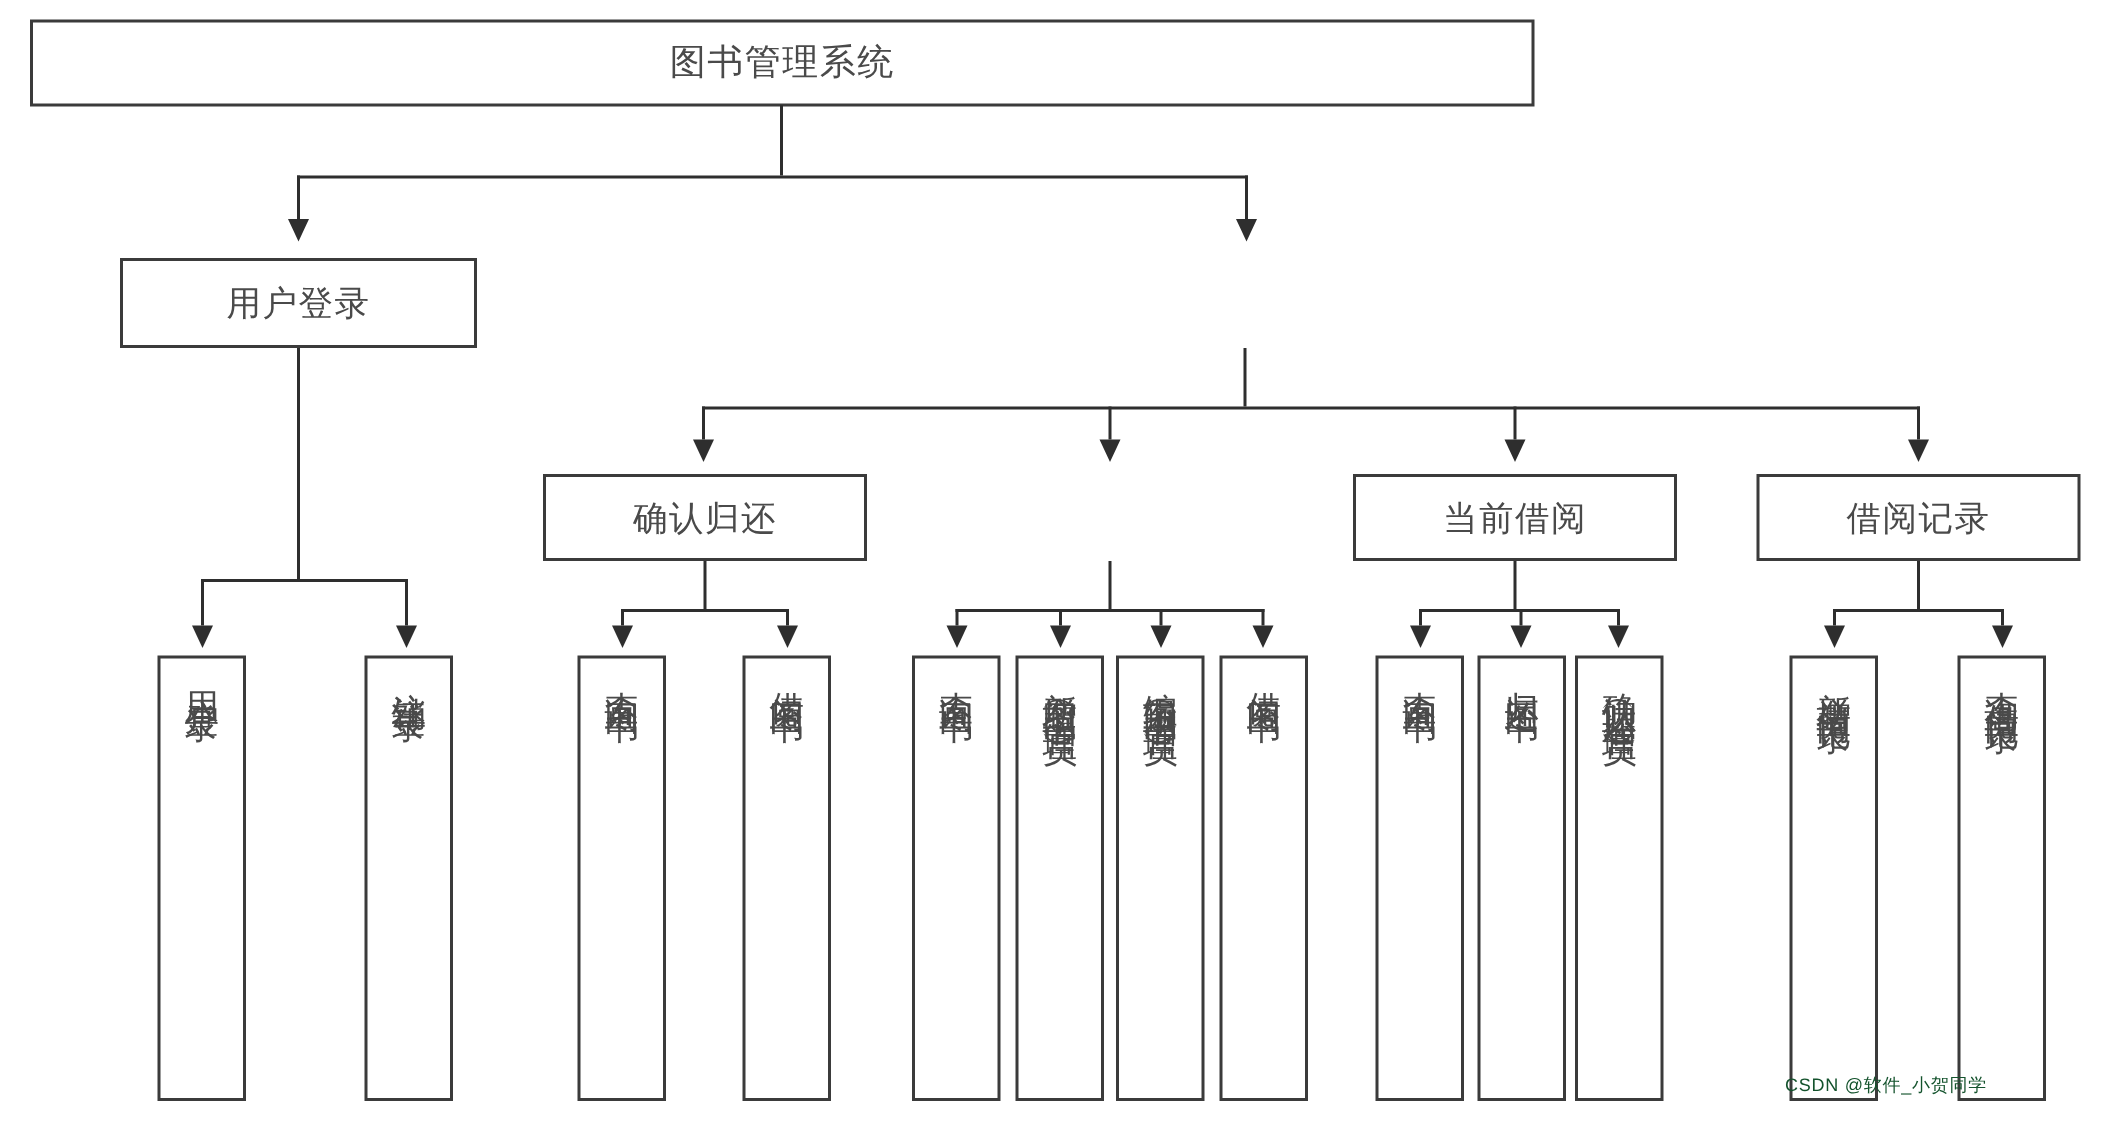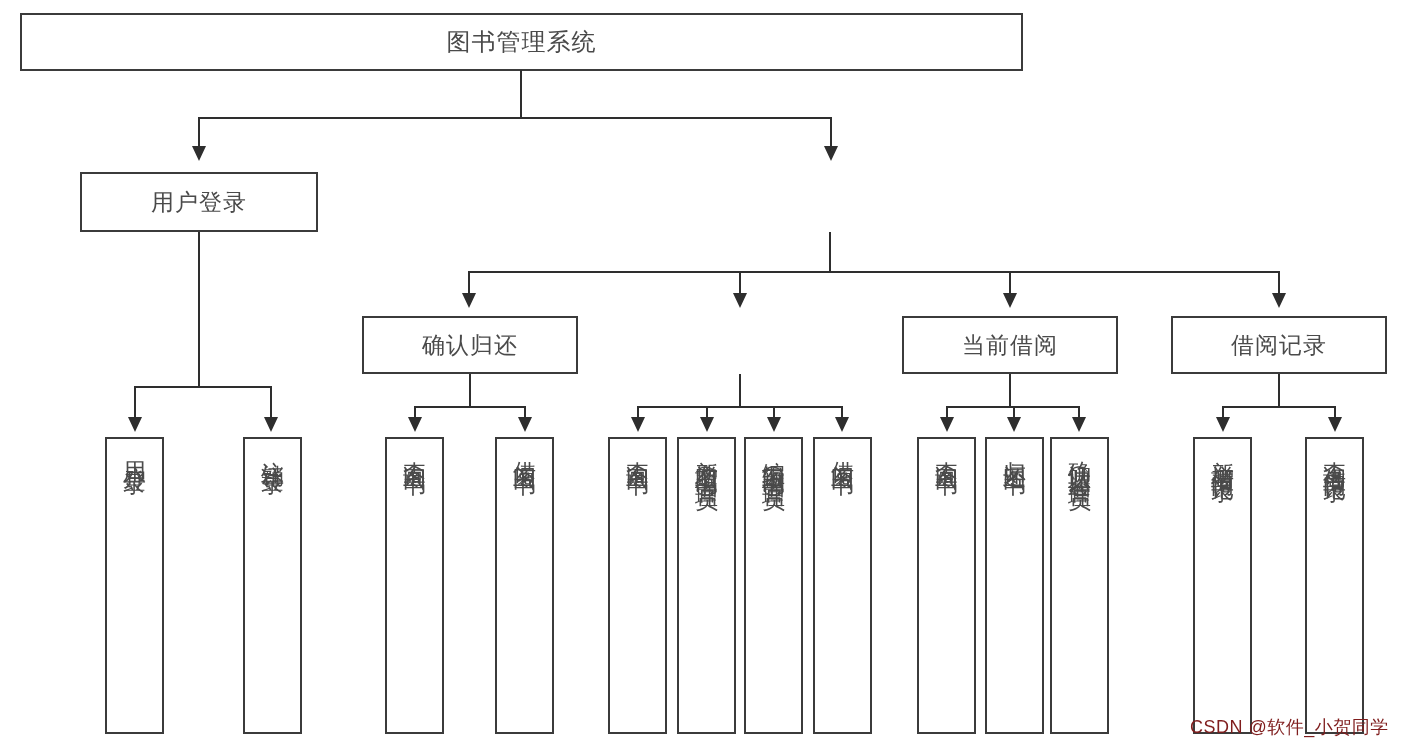--- a/index.html
+++ b/index.html
@@ -64,22 +64,22 @@
   .arrow {
     position: absolute;
     width: 0;
     height: 0;
     border-left: 7px solid transparent;
     border-right: 7px solid transparent;
     border-top: 15px solid #2e2e2e;
   }
   .watermark {
     position: absolute;
-    color: #7f1d1d;
-    font-size: 18px;
+    color: #14532d;
+    font-size: 12px;
     letter-spacing: 0.5px;
     white-space: nowrap;
     pointer-events: none;
   }
 </style>
 </head>
 <body>
 
 <div id="canvas">
 

